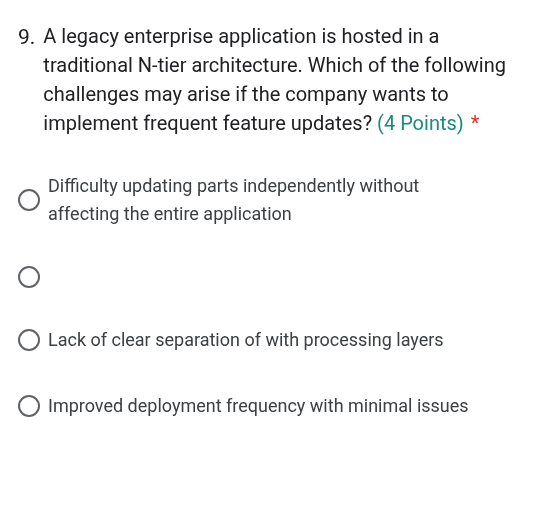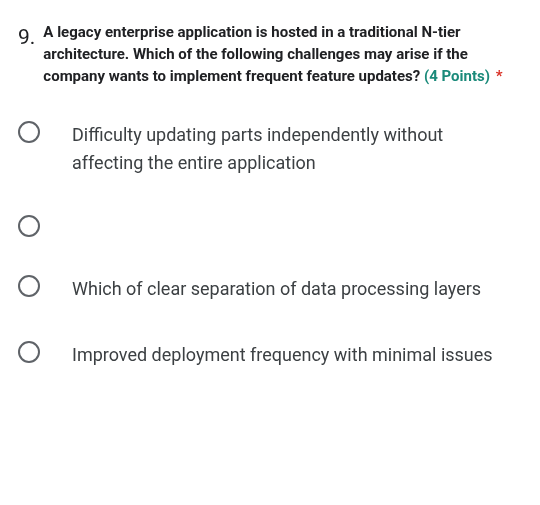--- a/index.html
+++ b/index.html
@@ -18,39 +18,39 @@
       display: flex;
       align-items: flex-start;
       gap: 8px;
     }
     .q-number {
       font-size: 21px;
       line-height: 1.45;
       flex-shrink: 0;
     }
     .q-text {
-      font-size: 15px;
+      font-size: 20px;
       line-height: 1.45;
-      font-weight: 700;
+      font-weight: 400;
     }
     .points {
       color: #1a8a7a;
     }
     .required {
       color: #d93025;
       margin-left: 2px;
     }
     .options {
       margin-top: 34px;
       padding-left: 0;
     }
     .option {
       display: flex;
-      align-items: flex-start;
-      gap: 32px;
+      align-items: center;
+      gap: 8px;
       margin-bottom: 38px;
       cursor: pointer;
     }
     .option:last-child { margin-bottom: 17px; }
     .radio {
       width: 22px;
       height: 22px;
       border: 2px solid #5f6368;
       border-radius: 50%;
       flex-shrink: 0;
@@ -79,20 +79,20 @@
   <div class="options">
     <label class="option">
       <span class="radio"></span>
       <span class="option-label">Difficulty updating parts independently without affecting the entire application</span>
     </label>
     <label class="option">
       <span class="radio"></span>
     </label>
     <label class="option">
       <span class="radio"></span>
-      <span class="option-label">Which of clear separation of data processing layers</span>
+      <span class="option-label">Lack of clear separation of with processing layers</span>
     </label>
     <label class="option">
       <span class="radio"></span>
       <span class="option-label">Improved deployment frequency with minimal issues</span>
     </label>
   </div>
 </div>
 
 </body></html>

